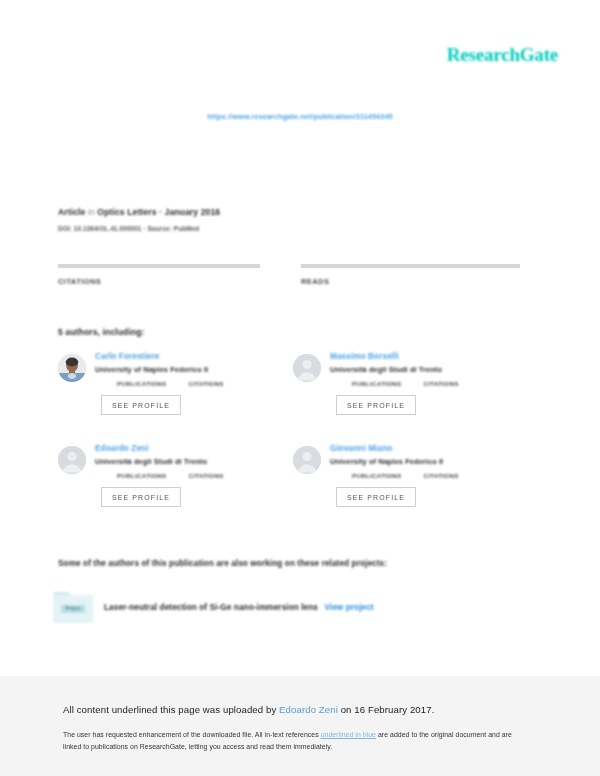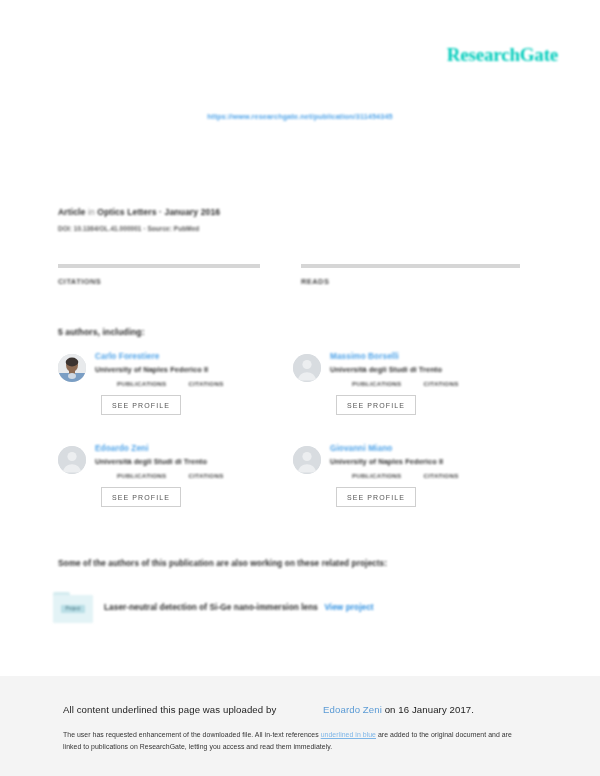--- a/index.html
+++ b/index.html
@@ -287,21 +287,20 @@
     position: absolute;
     left: 63px;
     top: 704px;
     font-size: 9.6px;
     color: #222222;
     letter-spacing: 0.1px;
     white-space: nowrap;
   }
   .footer-line1 .user-link {
     color: #5b9bd5;
-    margin-left: 44px;
   }
   .footer-note {
     position: absolute;
     left: 63px;
     top: 729px;
     width: 460px;
     font-size: 6.9px;
     color: #333333;
     line-height: 1.75;
     letter-spacing: 0.05px;
@@ -443,21 +442,21 @@
       <span>Laser-neutral detection of Si-Ge nano-immersion lens</span>
       <span class="project-link">View project</span>
     </div>
   </div>
 
   <div class="footer-band"></div>
 
   <div class="footer-line1">
     <span>All content underlined this page was uploaded by</span>
     <span class="user-link">Edoardo Zeni</span>
-    <span>on 16 January 2017.</span>
+    <span>on 16 February 2017.</span>
   </div>
 
   <div class="footer-note">
     <span>The user has requested enhancement of the downloaded file. All in-text references</span>
     <span class="blue-underline">underlined in blue</span>
     <span>are added to the original document and are linked to publications on ResearchGate, letting you access and read them immediately.</span>
   </div>
 
 </div>
 

